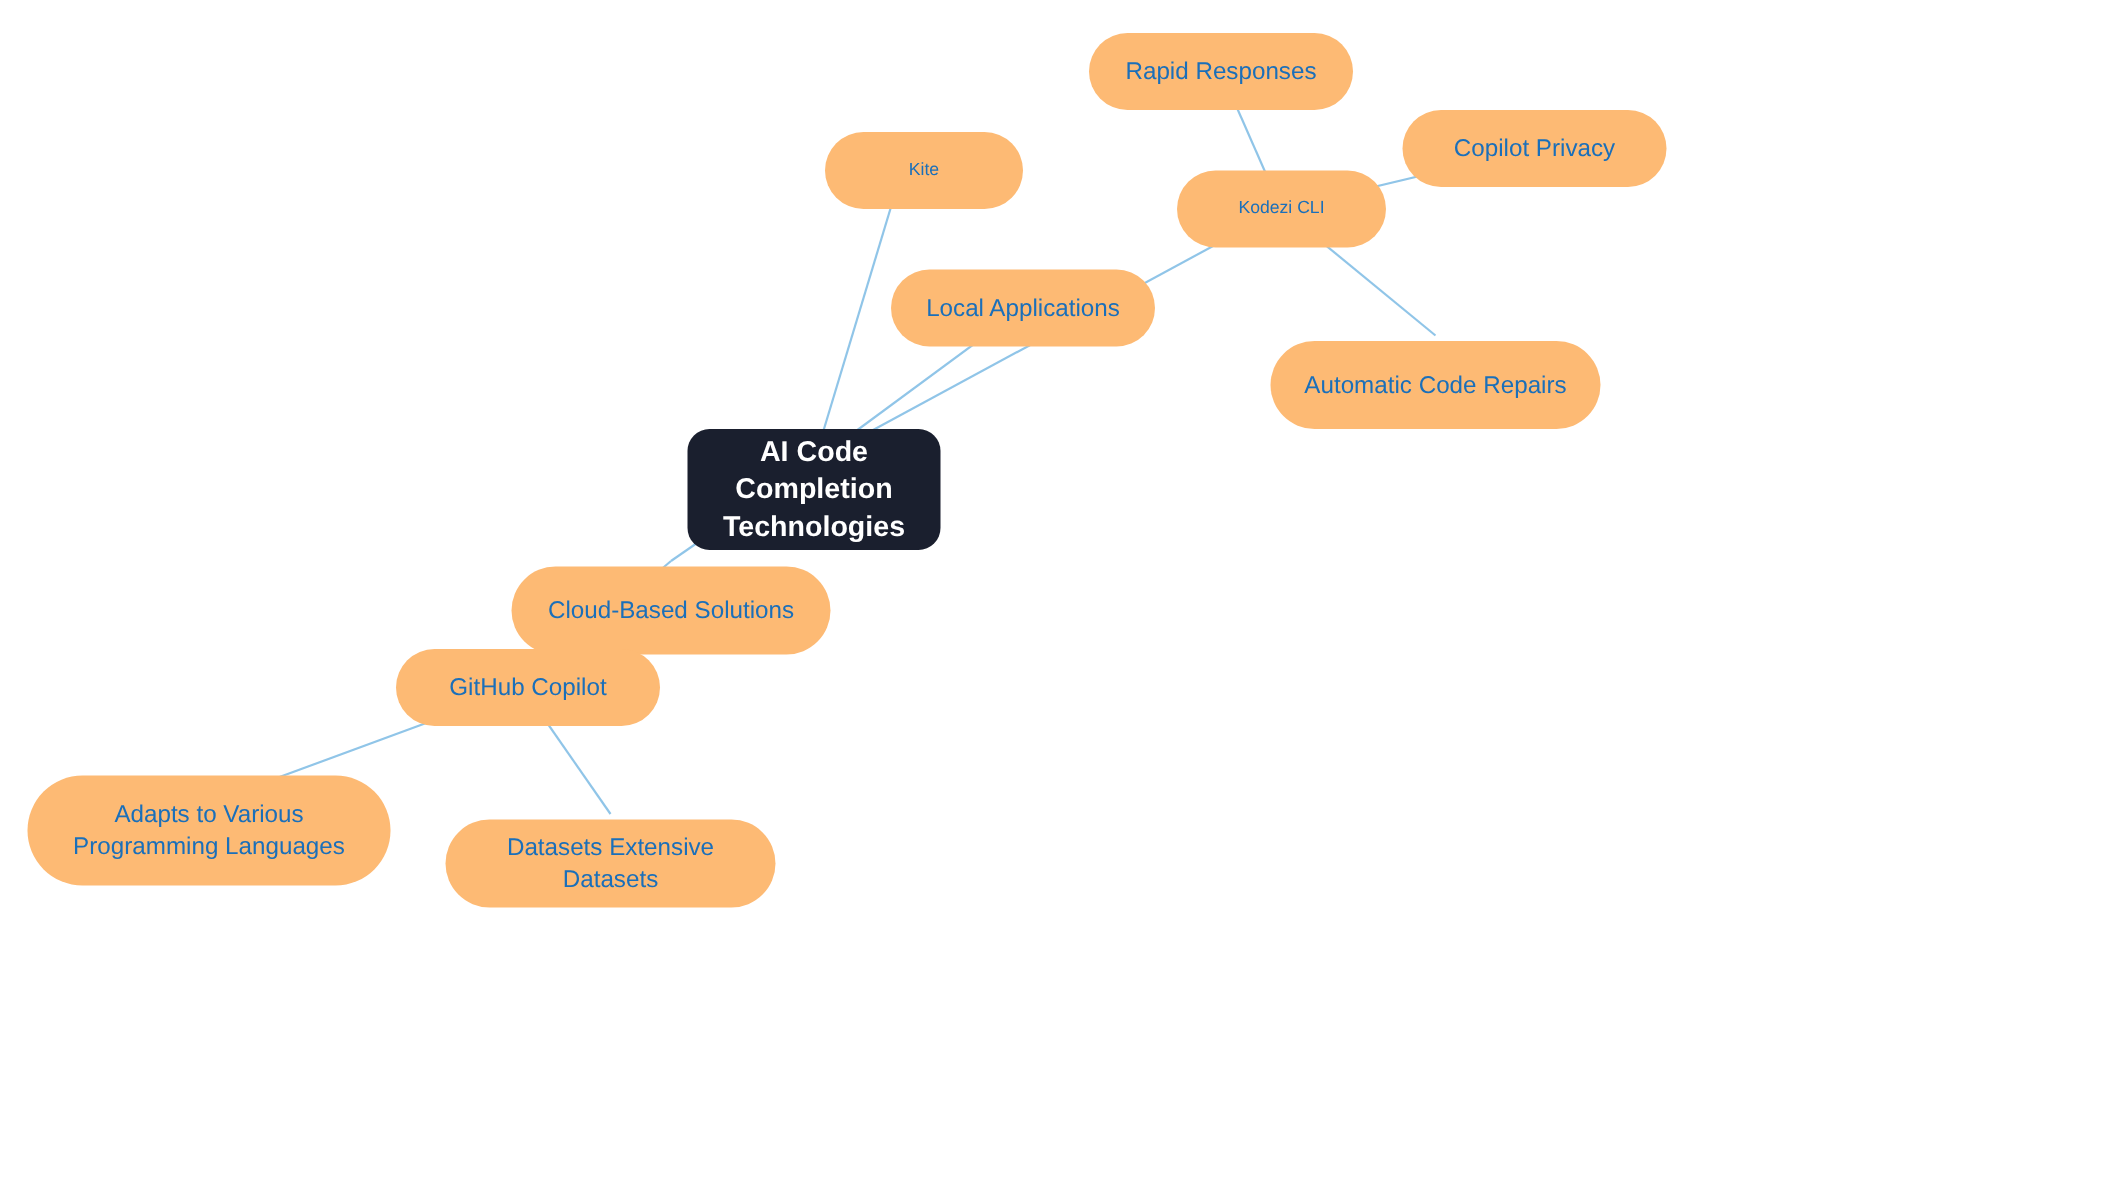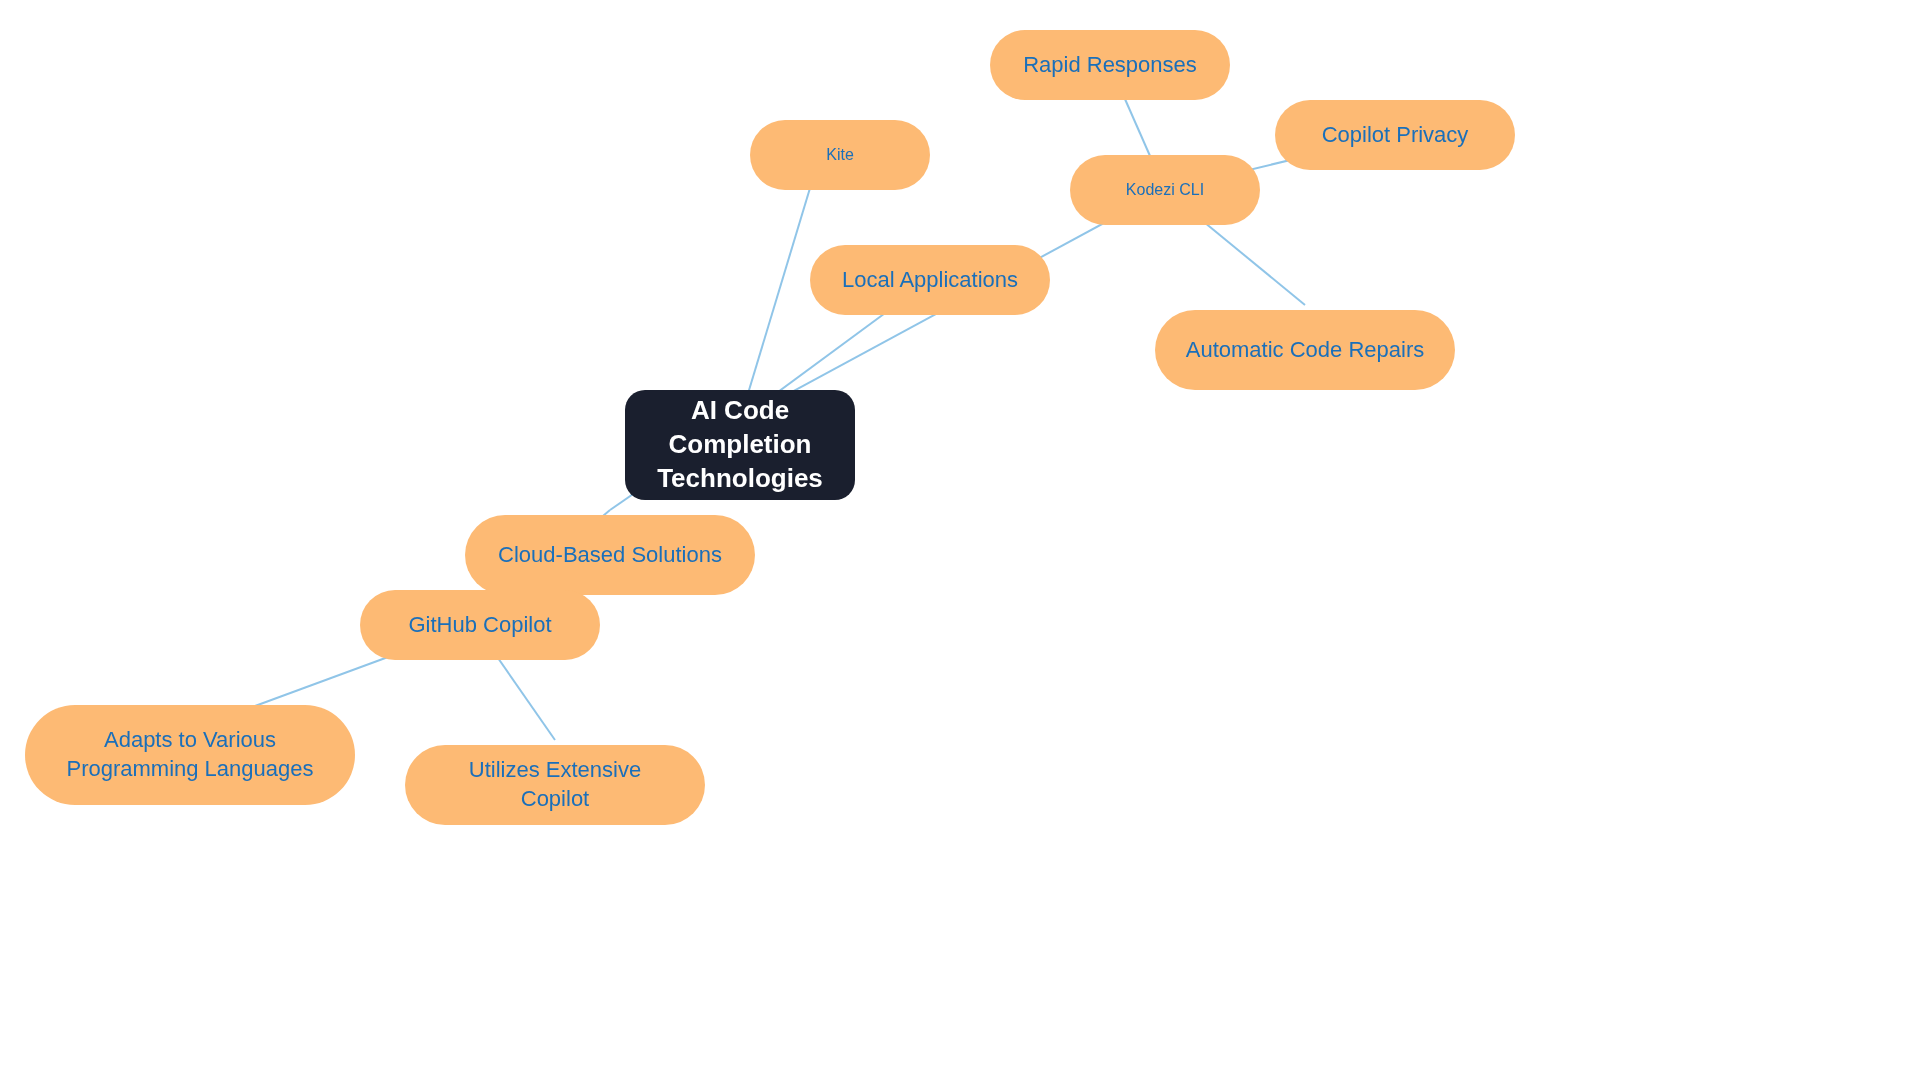--- a/index.html
+++ b/index.html
@@ -90,13 +90,13 @@
 <div class="node node-light node-medium" id="node-kite" style="position: absolute; left: 750px; top: 120px; width: 140px; min-height: 70px;">Kite</div>
 <div class="node node-light node-wide" id="node-local_applications" style="position: absolute; left: 810px; top: 245px; width: 240px; min-height: 70px;">Local Applications</div>
 <div class="node node-light node-medium" id="node-kodezi_cli" style="position: absolute; left: 1070px; top: 155px; width: 190px; min-height: 70px;">Kodezi CLI</div>
 <div class="node node-light node-wide" id="node-rapid_responses" style="position: absolute; left: 990px; top: 30px; width: 240px; min-height: 70px;">Rapid Responses</div>
 <div class="node node-light node-wide" id="node-enhanced_privacy" style="position: absolute; left: 1275px; top: 100px; width: 240px; min-height: 70px;">Copilot Privacy</div>
 <div class="node node-light node-large" id="node-automatic_code_repairs" style="position: absolute; left: 1155px; top: 270px; width: 300px; min-height: 70px;">Automatic Code Repairs</div>
 <div class="node node-light node-large" id="node-cloud_based_solutions" style="position: absolute; left: 465px; top: 475px; width: 290px; min-height: 70px; text-align: right;">Cloud-Based Solutions</div>
 <div class="node node-light node-wide" id="node-github_copilot" style="position: absolute; left: 360px; top: 590px; width: 230px; min-height: 70px; text-align: right;">GitHub Copilot</div>
 <div class="node node-light node-xlarge" id="node-adapts" style="position: absolute; left: 25px; top: 680px; width: 330px; min-height: 100px; margin-top: 25px;">Adapts to Various Programming
 Languages</div>
-<div class="node node-light node-large" id="node-utilizes" style="position: absolute; left: 405px; top: 705px; width: 300px; min-height: 70px;">Utilizes Extensive Copilot</div>
+<div class="node node-light node-large" id="node-utilizes" style="position: absolute; left: 405px; top: 705px; width: 300px; min-height: 70px;">Datasets Extensive Datasets</div>
 
 </body></html>

